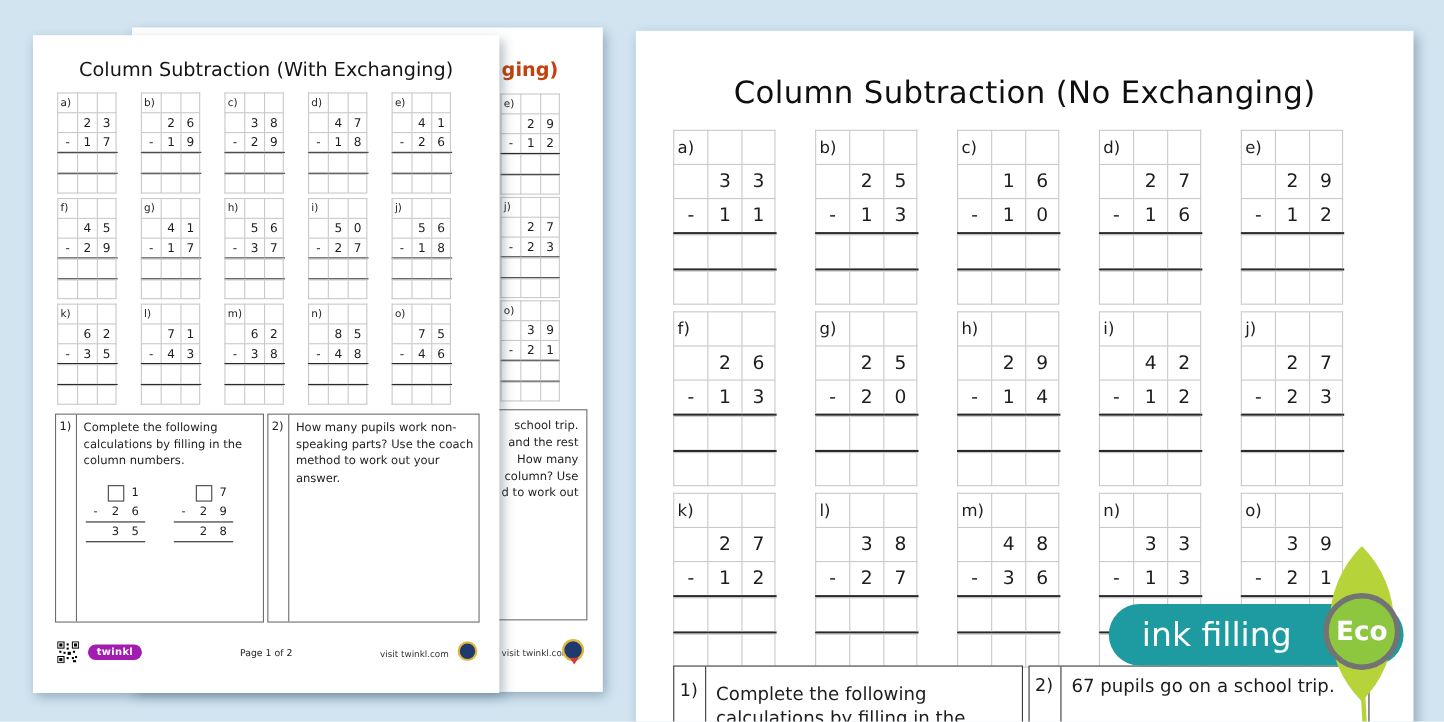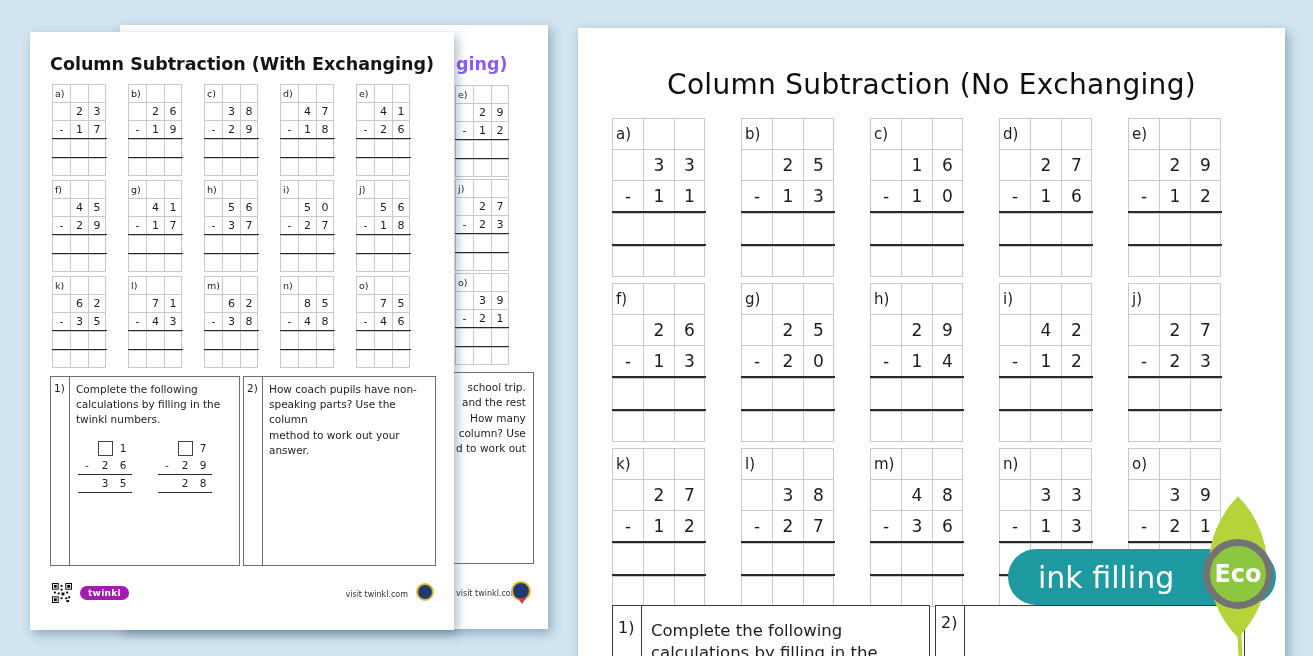--- a/index.html
+++ b/index.html
@@ -6,23 +6,23 @@
   html,body{width:1313px;height:656px;overflow:hidden;}
   body{font-family:"DejaVu Sans","Liberation Sans",sans-serif;background:var(--bg,#d1e4f0);}
   #canvas{position:relative;width:1313px;height:656px;overflow:hidden;}
 
   .page{position:absolute;background:#fff;box-shadow:3px 4px 10px rgba(40,70,100,.38);}
   .back-page{left:120px;top:25px;width:428px;height:604px;z-index:1;}
   .front-page{left:30px;top:32px;width:424px;height:598px;z-index:2;}
   .right-page{left:578px;top:28px;width:707px;height:680px;z-index:1;}
 
   
-  .fp-title{position:absolute;top:22px;left:0;width:100%;text-align:center;font-size:17.5px;font-weight:bold;color:#151515;}
+  .fp-title{position:absolute;top:22px;left:0;width:100%;text-align:center;font-size:17.5px;font-weight:normal;color:#151515;}
   .rp-title{position:absolute;top:40px;left:0;width:100%;text-align:center;font-size:28px;font-weight:normal;color:#0f0f0f;letter-spacing:.3px;}
-  .bp-title{position:absolute;left:336px;top:29px;font-size:17.5px;font-weight:bold;color:#8b5cf6;text-align:center;}
+  .bp-title{position:absolute;left:336px;top:29px;font-size:17.5px;font-weight:bold;color:#c2410c;text-align:center;}
 
   
   .problem{position:relative;}
   .p-row{display:flex;}
   .cell{width:var(--cs);height:var(--cs);border-left:1px solid var(--grid,#c9c9c9);border-top:1px solid var(--grid,#c9c9c9);display:flex;align-items:center;justify-content:center;color:#1d1d1d;}
   .p-row .cell:last-child{border-right:1px solid var(--grid,#c9c9c9);}
   .p-row:last-child .cell{border-bottom:1px solid var(--grid,#c9c9c9);}
   .p-row.heavy{border-bottom:2px solid var(--heavy,#2a2a2a);}
   .label-cell{justify-content:flex-start;padding-left:2px;}
 
@@ -72,21 +72,21 @@
   .fp-qr{position:absolute;left:22px;top:2px;width:20px;height:20px;}
   .fp-logo{position:absolute;left:50px;top:5px;background:#a21caf;color:#fff;border-radius:8px;font-size:9px;padding:2px 8px;font-weight:bold;letter-spacing:.3px;}
   .fp-pagenum{position:absolute;left:0;width:100%;text-align:center;top:8px;font-size:8.5px;color:#222;}
   .fp-visit{position:absolute;right:46px;top:9px;font-size:8px;color:#333;}
   .fp-badge{position:absolute;right:20px;top:2px;width:18px;height:18px;border-radius:50%;background:#1e3a6e;border:2px solid #e0b73c;}
 
   
   .eco-pill{position:absolute;left:1008px;top:549px;width:268px;height:56px;border-radius:28px;background:var(--teal,#1d9ba1);z-index:5;display:flex;align-items:center;padding-left:30px;color:#fff;font-size:30px;}
   .eco-leaf{position:absolute;left:1188px;top:517px;width:100px;height:100px;background:var(--leaf,#b6d43a);border-radius:0 100% 0 100%;transform:rotate(45deg);z-index:6;}
   .eco-stem{position:absolute;left:1237px;top:598px;width:4px;height:60px;background:var(--leaf,#b6d43a);transform:rotate(-3deg);z-index:6;}
-  .eco-circle{position:absolute;left:1203px;top:539px;width:70px;height:70px;border-radius:50%;background:var(--eco,#8dc63f);border:7px solid #737373;z-index:7;display:flex;align-items:center;justify-content:center;color:#fff;font-size:24px;font-weight:bold;}
+  .eco-circle{position:absolute;left:1203px;top:539px;width:70px;height:70px;border-radius:50%;background:var(--eco,#8dc63f);border:5px solid #737373;z-index:7;display:flex;align-items:center;justify-content:center;color:#fff;font-size:24px;font-weight:bold;}
 </style>
 </head>
 <body>
 
 <div id="canvas">
 
   <section class="page back-page">
     <div class="bp-title">ging)</div>
     <div id="bp-problems">
         <div class="problem" style="top: 60px;">
@@ -593,21 +593,21 @@
         </div>
       </div>
 
     <div class="fp-boxes">
       <div class="wp-box b1">
         <div class="wp-num">1)</div>
         <div class="wp-body">
           <div id="fp-box1-lines">
               <div class="text-line">Complete the following</div>
               <div class="text-line">calculations by filling in the</div>
-              <div class="text-line">twinkl numbers.</div>
+              <div class="text-line">column numbers.</div>
             </div>
           <div class="fill-problems" id="fp-fill">
               <div class="fill-problem">
                 <div class="f-row">
                   <div class="fcell"></div>
                   <div class="fcell missing-box"></div>
                   <div class="fcell">1</div>
                 </div>
                 <div class="f-row heavy">
                   <div class="fcell">-</div>
@@ -637,22 +637,22 @@
                   <div class="fcell">8</div>
                 </div>
               </div>
             </div>
         </div>
       </div>
       <div class="wp-box b2">
         <div class="wp-num">2)</div>
         <div class="wp-body">
           <div id="fp-box2-lines">
-              <div class="text-line">How coach pupils have non-</div>
-              <div class="text-line">speaking parts? Use the column</div>
+              <div class="text-line">How many pupils work non-</div>
+              <div class="text-line">speaking parts? Use the coach</div>
               <div class="text-line">method to work out your</div>
               <div class="text-line">answer.</div>
             </div>
         </div>
       </div>
     </div>
 
     <div class="fp-footer">
       <svg class="fp-qr" viewBox="0 0 21 21" width="20" height="20">
         <rect width="21" height="21" fill="#fff"></rect>
@@ -676,20 +676,21 @@
             <rect x="6" y="10" width="2" height="2"></rect>
             <rect x="10" y="10" width="3" height="3"></rect>
             <rect x="15" y="9" width="2" height="2"></rect>
             <rect x="9" y="15" width="2" height="2"></rect>
             <rect x="14" y="15" width="2" height="2"></rect>
             <rect x="17" y="14" width="2" height="2"></rect>
             <rect x="15" y="18" width="3" height="2"></rect>
           </g>
       </svg>
       <div class="fp-logo">twinkl</div>
+      <div class="fp-pagenum">Page 1 of 2</div>
       <div class="fp-visit">visit twinkl.com</div>
       <div class="fp-badge"></div>
     </div>
   </section>
 
   <section class="page right-page">
     <h1 class="rp-title">Column Subtraction (No Exchanging)</h1>
     <div id="rp-problems">
         <div class="problem">
           <div class="p-row">
@@ -1104,20 +1105,21 @@
         <div id="rp-box1-lines">
             <div class="text-line">Complete the following</div>
             <div class="text-line">calculations by filling in the</div>
           </div>
       </div>
     </div>
     <div class="rp-box" id="rp-box2">
       <div class="wp-num">2)</div>
       <div class="wp-body">
         <div id="rp-box2-lines">
+            <div class="text-line">67 pupils go on a school trip.</div>
           </div>
       </div>
     </div>
   </section>
 
   <div class="eco-pill">
     <span>ink filling</span>
   </div>
   <div class="eco-leaf"></div>
   <div class="eco-stem"></div>

